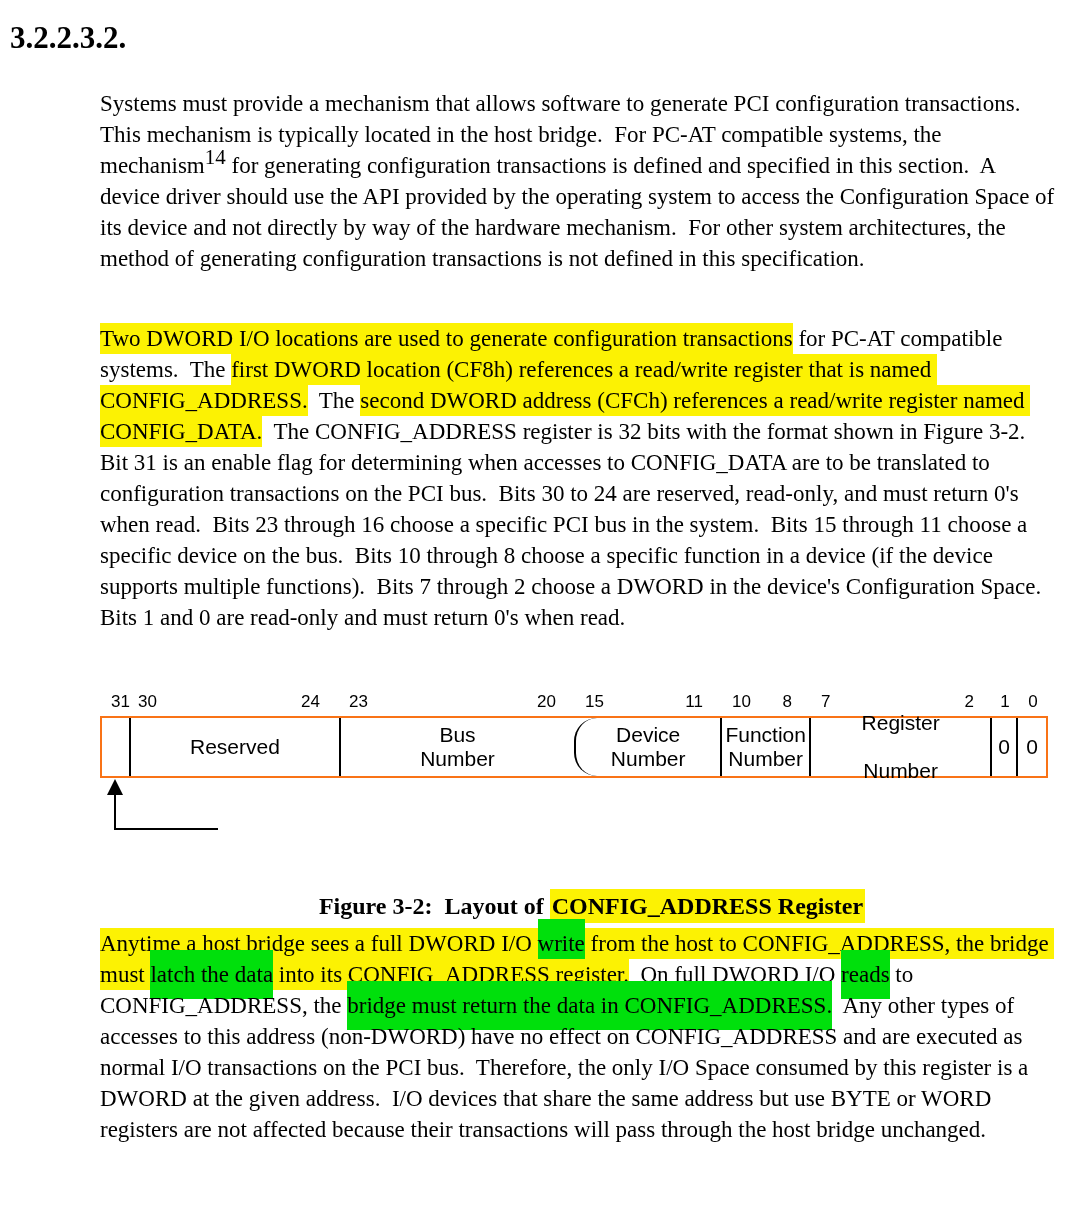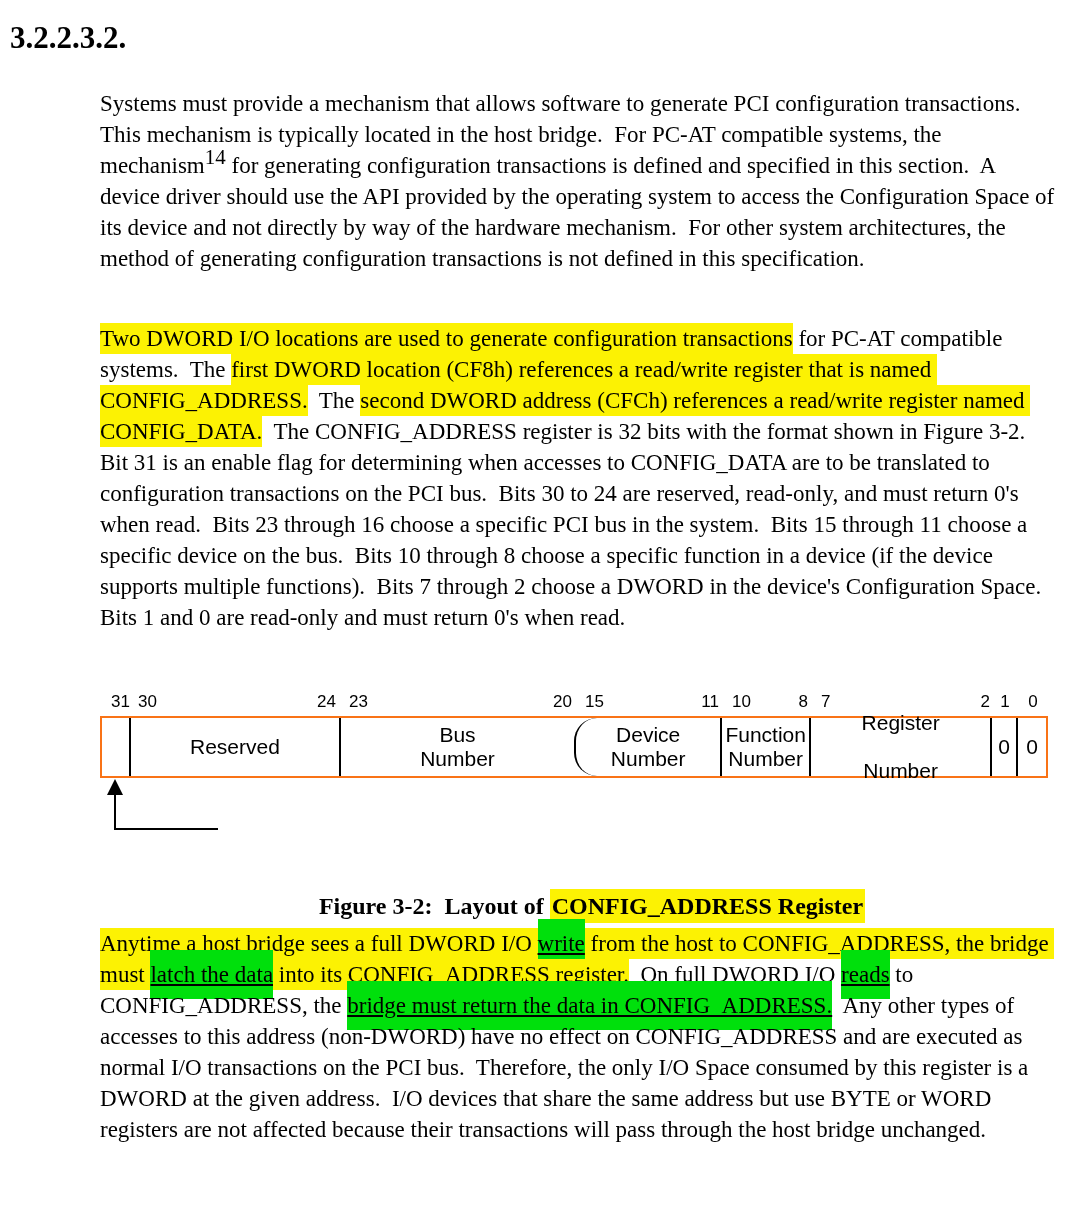--- a/index.html
+++ b/index.html
@@ -22,33 +22,33 @@
     position:absolute; left:100px; width:957px;
     font-size:23px; line-height:31px; white-space:pre-wrap;
     text-align:left; color:#000;
   }
   #p1 { top:88px; }
   #p2 { top:323px; }
   #p3 { top:928px; }
 
   .run { }
   .hl-y { background:var(--hl-y,#fcf203); padding:3px 0; }
-  .hl-g { background:var(--hl-g,#00e00c); padding:12px 0;text-decoration:underline; }
+  .hl-g { background:var(--hl-g,#00e00c); padding:12px 0; }
   .sup  { vertical-align:super; font-size:21px; line-height:0; }
 
   
   .figure { position:absolute; left:100px; top:690px; width:948px; }
   .bitrow {
     position:relative; display:flex; width:100%; height:22px; margin-bottom:4px;
     font-family:"Liberation Sans", sans-serif; font-size:17px;
   }
   .bitcell { position:relative; height:100%; }
   .bit { position:absolute; bottom:0; }
   .bit.msb { left:11px; }
-  .bit.lsb { right:2px; }
+  .bit.lsb { right:18px; }
   .bit.single { left:50%; transform:translateX(-50%); }
 
   .cellrow {
     display:flex; width:100%; height:62px; border:2px solid #f97316; background:#fff;
   }
   .cell {
     display:flex; flex-direction:column; justify-content:center; align-items:center;
     font-family:"Liberation Sans", sans-serif; font-size:21px; line-height:24px;
     border-left:2px solid #000; text-align:center;
   }

